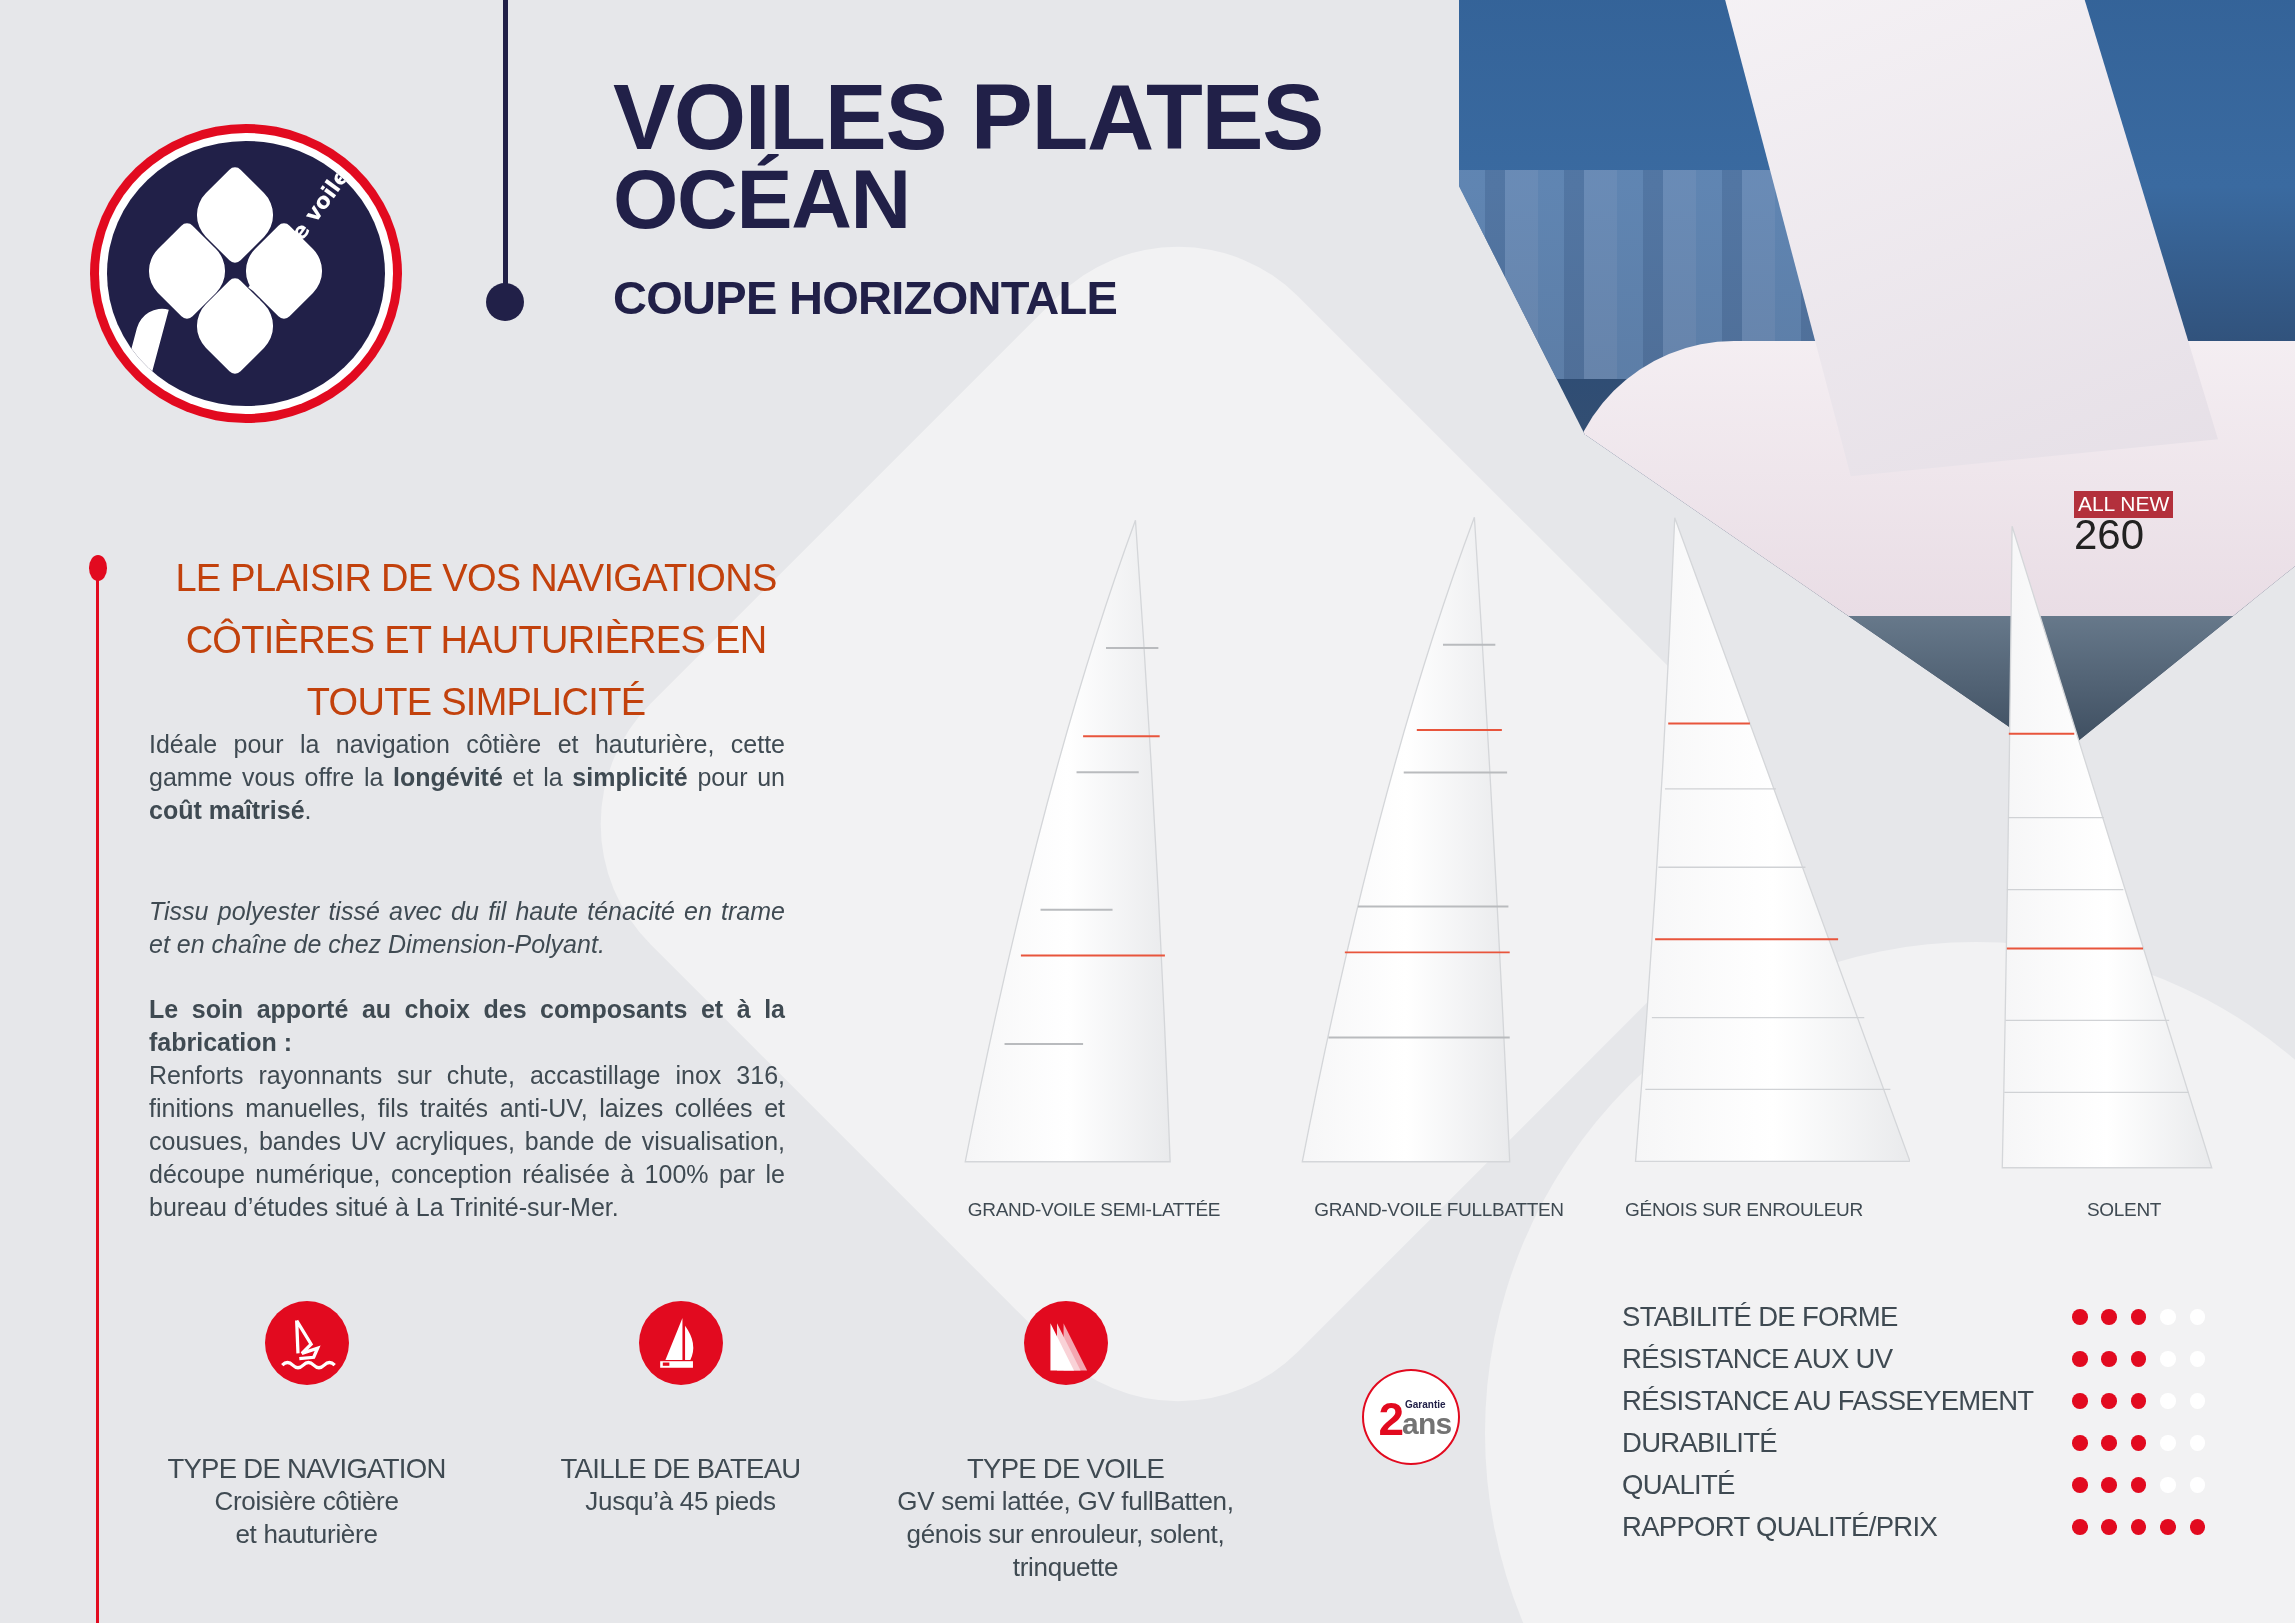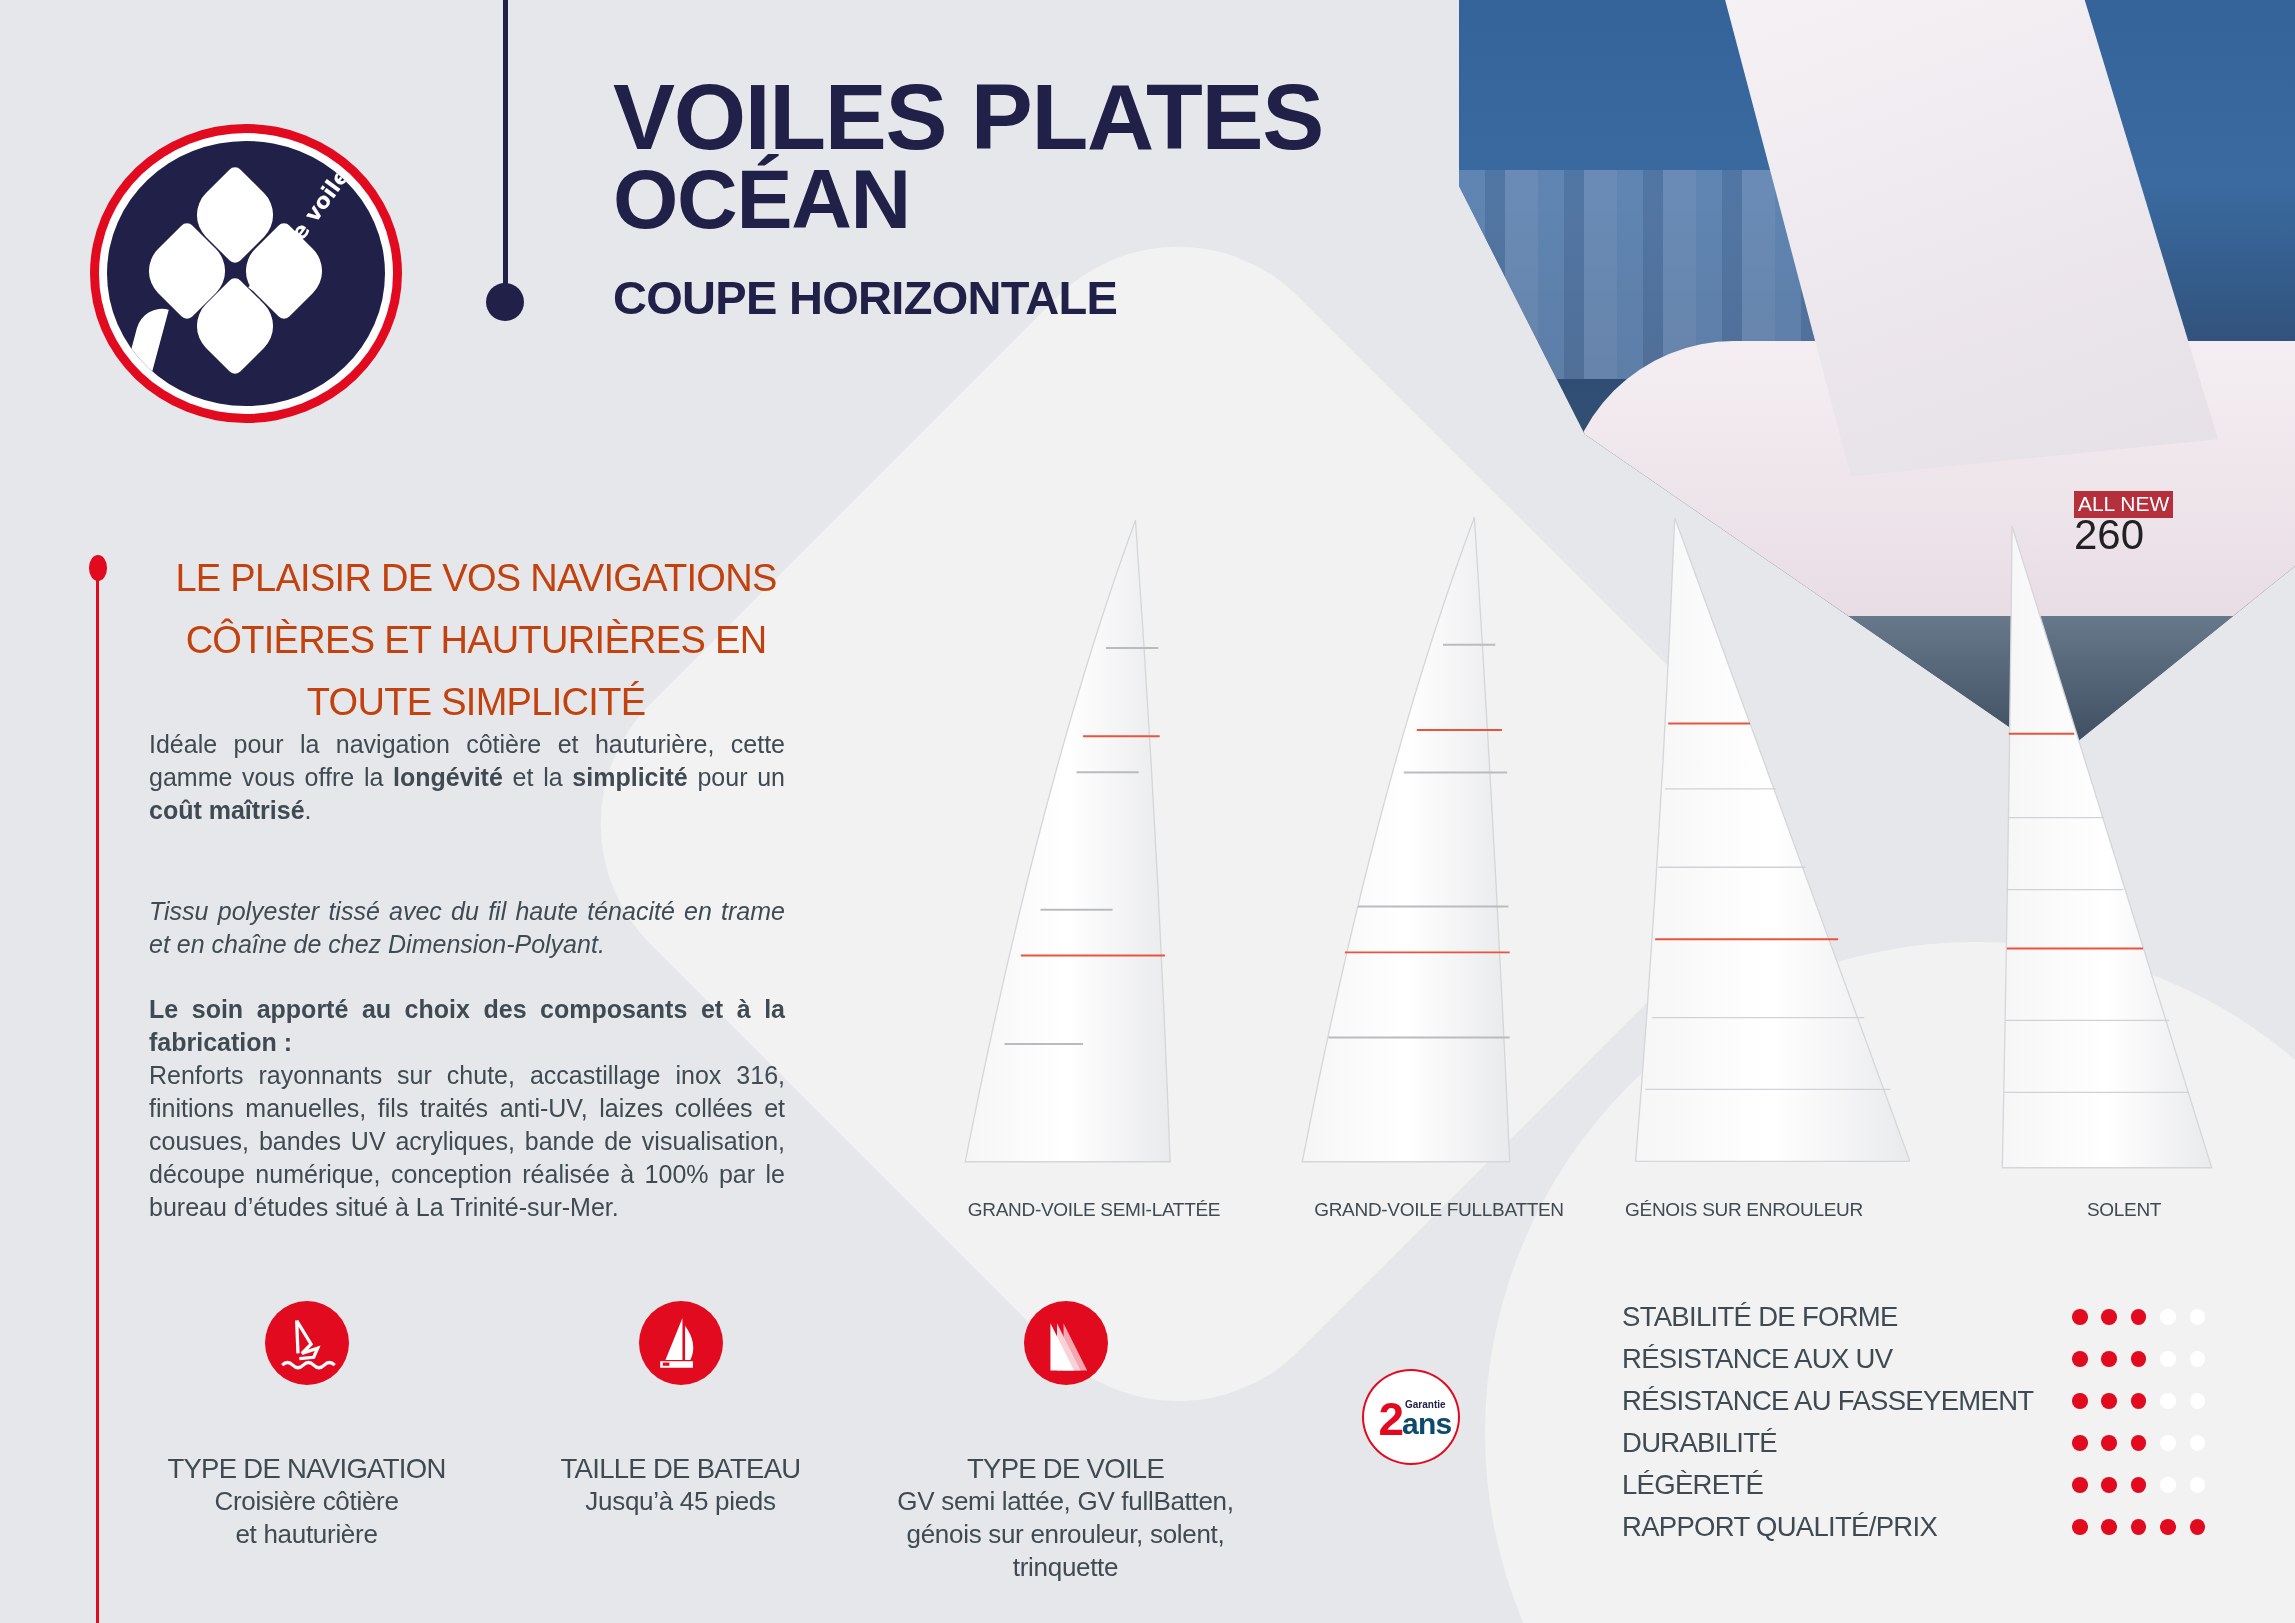--- a/index.html
+++ b/index.html
@@ -119,21 +119,21 @@
     white-space: nowrap; transform: translateX(-50%); margin-left: 31px;
   }
 
   
   .warranty {
     position: absolute; left: 1362px; top: 1369px; width: 98px; height: 96px; border-radius: 50%;
     background: #fff; border: 2px solid #e20a1f;
   }
   .warranty-2 { position: absolute; left: 14.4px; top: 25px; font-size: 46px; font-weight: bold; color: #e20a1f; line-height: 1; }
   .warranty-g { position: absolute; left: 41px; top: 27.5px; font-size: 10px; font-weight: bold; color: #212048; }
-  .warranty-ans { position: absolute; left: 38px; top: 38px; font-size: 30px; font-weight: bold; color: #0c4a6e; line-height: 1; letter-spacing: -0.7px; }
+  .warranty-ans { position: absolute; left: 38px; top: 38px; font-size: 30px; font-weight: bold; color: #737373; line-height: 1; letter-spacing: -0.7px; }
 
   
   .ratings { position: absolute; left: 1622px; top: 1296px; width: 589px; }
   .rating-row { position: relative; height: 42px; display: flex; align-items: center; }
   .rating-label { font-size: 27.5px; color: #3f4a52; letter-spacing: -0.7px; white-space: nowrap; }
   .rating-dots { position: absolute; left: 450px; display: flex; gap: 13.7px; }
   .dot { width: 15.7px; height: 15.7px; border-radius: 50%; }
   .dot.on { background: #e20a1f; }
   .dot.off { background: #ffffff; }
 </style>
@@ -319,21 +319,21 @@
     <span class="rating-label">DURABILITÉ</span>
     <span class="rating-dots">
         <span class="dot on"></span>
         <span class="dot on"></span>
         <span class="dot on"></span>
         <span class="dot off"></span>
         <span class="dot off"></span>
       </span>
   </div>
   <div class="rating-row">
-    <span class="rating-label">LÉGÈRETÉ</span>
+    <span class="rating-label">QUALITÉ</span>
     <span class="rating-dots">
         <span class="dot on"></span>
         <span class="dot on"></span>
         <span class="dot on"></span>
         <span class="dot off"></span>
         <span class="dot off"></span>
       </span>
   </div>
   <div class="rating-row">
     <span class="rating-label">RAPPORT QUALITÉ/PRIX</span>

